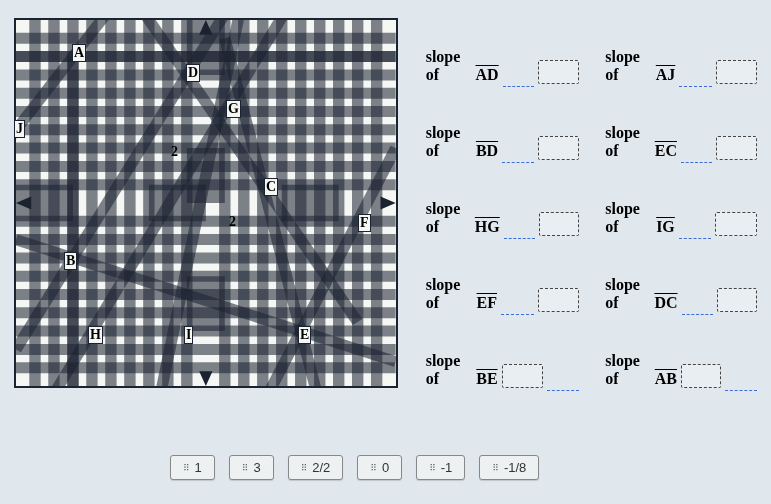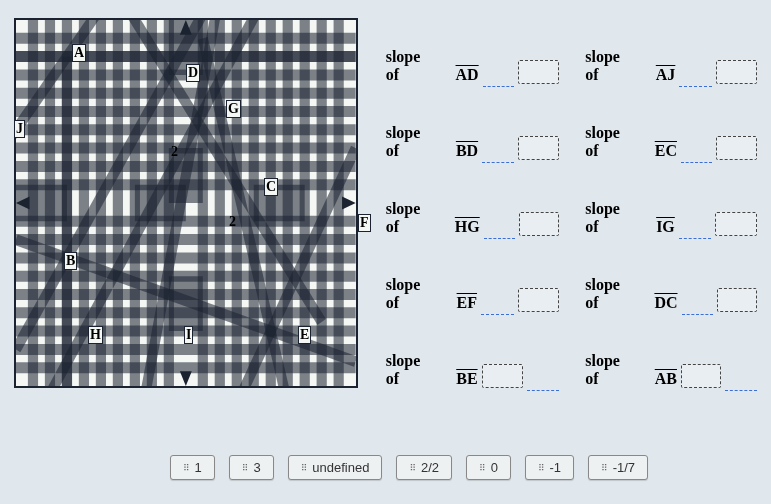--- a/index.html
+++ b/index.html
@@ -26,21 +26,21 @@
   .axis-arrow { fill:#1b2230; }
   .seg { stroke:#1b2230; stroke-width:2.2; }
   .dotted { stroke-dasharray:3 4; stroke-width:2.2; }
   .pt-label {
     position:absolute; font-weight:bold; font-size:14px;
     background:#f4f7f3; padding:0 1px; border:1px solid #1b2230;
   }
   
   .slopes { flex:1; display:grid; grid-template-columns: 1fr 1fr; column-gap: 26px; row-gap: 24px; padding-top: 14px; }
   .slope-item { display:flex; align-items:flex-end; gap:4px; font-size:16px; font-weight:bold; }
-  .seg-label { text-decoration: overline; margin-left:20px; }
+  .seg-label { text-decoration: overline; margin-left:0; }
   .ans-box {
     width:46px; height:24px; border:1.6px dashed #444;
     border-radius:2px; background:rgba(255,255,255,.25);
     display:inline-block;
   }
   .ans-line {
     display:inline-block; width:36px; border-bottom:1.6px dashed #3b6fd6;
     height:14px; margin-bottom:-3px;
   }
   
@@ -211,27 +211,24 @@
 </div>
 
 <div class="choices">
   <div class="chip">
       <span>1</span>
     </div>
   <div class="chip">
       <span>3</span>
     </div>
   <div class="chip">
-      <span>undefined</span>
-    </div>
-  <div class="chip">
       <span>2/2</span>
     </div>
   <div class="chip">
       <span>0</span>
     </div>
   <div class="chip">
       <span>-1</span>
     </div>
   <div class="chip">
-      <span>-1/7</span>
+      <span>-1/8</span>
     </div>
 </div>
 
 </body></html>

